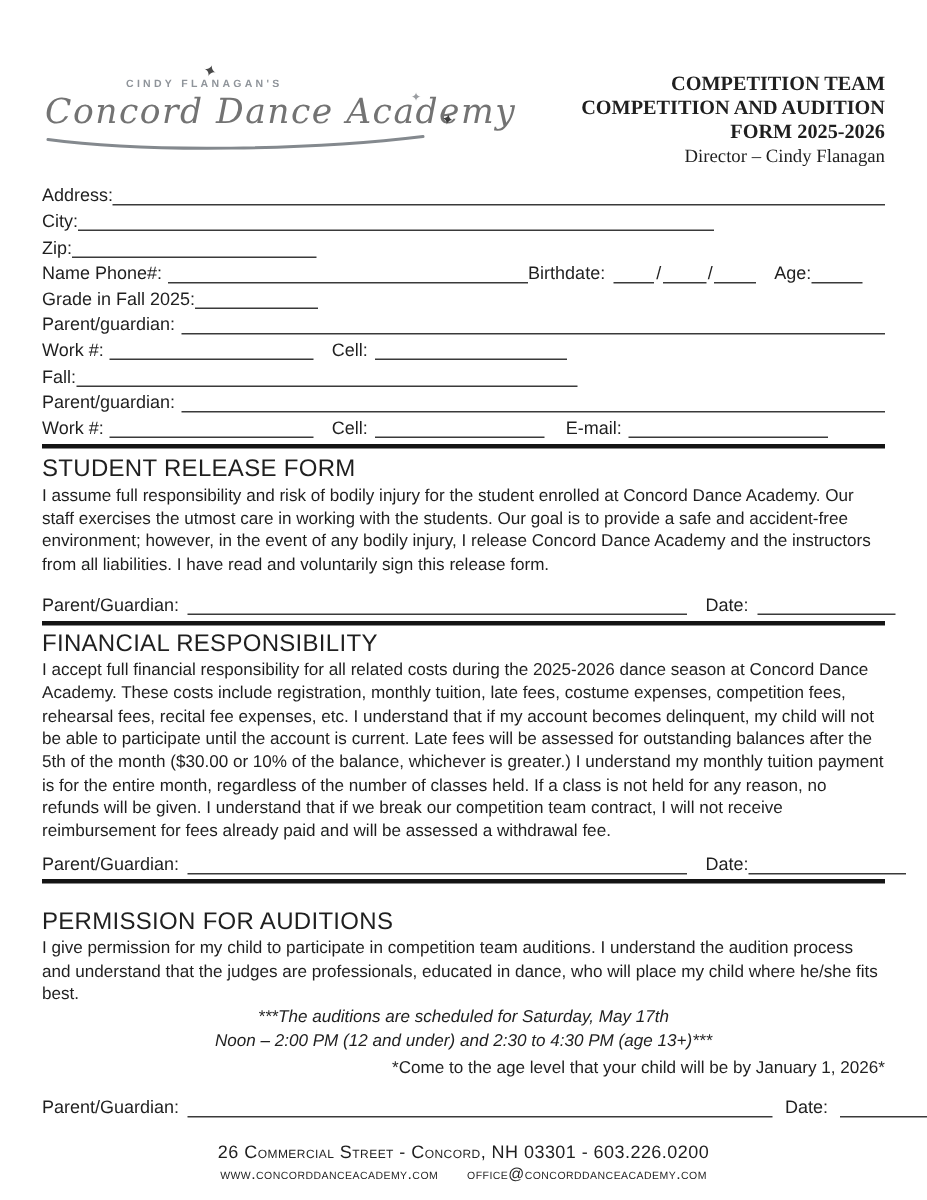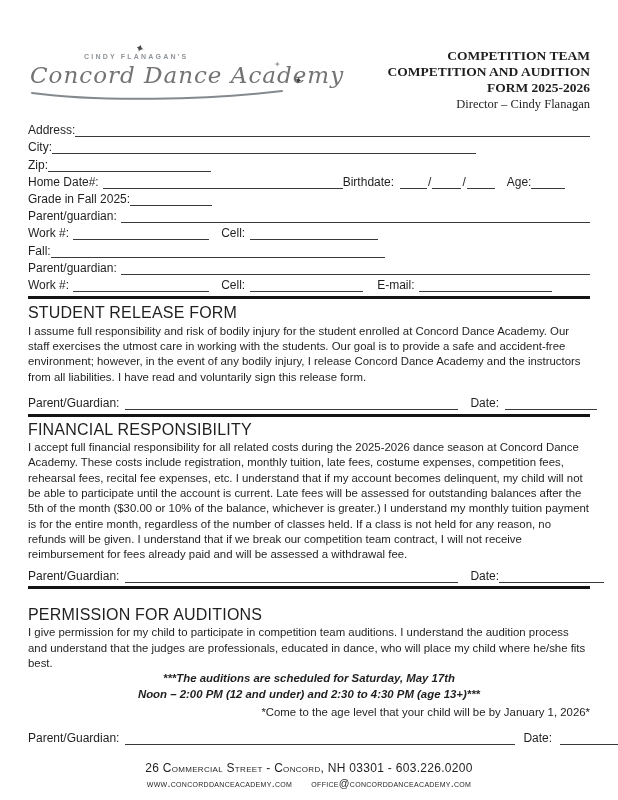--- a/index.html
+++ b/index.html
@@ -27,21 +27,21 @@
   .fl{flex:0 0 auto;line-height:14px;}
   .ln{border-bottom:1.2px solid #3a3a3a;height:13px;flex:0 0 auto;}
   .grow{flex:1 1 auto;}
   .slash{line-height:14px;padding:0 1px;}
   
   .rule{height:3px;background:#141414;margin:4px 28px 0 28px;}
   .sec{margin:0 28px;}
   .sec-h{margin-top:7px;font-size:16px;line-height:13px;
          text-underline-offset:2px;letter-spacing:.2px;}
   .sec-p{margin-top:5px;font-size:11.4px;line-height:15.3px;}
-  .center-b{font-size:11.4px;line-height:15.3px;font-weight:bold;font-style:italic;text-align:center;}
+  .center-b{font-size:11.4px;line-height:15.3px;font-weight:normal;font-style:italic;text-align:center;}
   .center-n{margin-top:3px;font-size:11.4px;line-height:15.3px;text-align:right;}
   .signrow{display:flex;align-items:flex-end;height:16px;font-size:12px;margin-top:9px;white-space:nowrap;}
   
   .footer{margin-top:16px;text-align:center;font-variant:small-caps;}
   .f1{font-size:12px;line-height:15px;letter-spacing:.3px;}
   .f2{font-size:10.5px;line-height:14px;letter-spacing:.3px;}
   .f2 span{margin:0 8px;}
 </style>
 </head>
 <body>
@@ -74,21 +74,21 @@
     </div>
     <div class="frow">
       <span class="fl">City:</span>
       <span class="ln" style="width:424px"></span>
     </div>
     <div class="frow">
       <span class="fl">Zip:</span>
       <span class="ln" style="width:163px"></span>
     </div>
     <div class="frow">
-      <span class="fl">Home Date#:</span>
+      <span class="fl">Name Phone#:</span>
       <span class="ln" style="width:240px;margin-left:4px"></span>
       <span class="fl" style="">Birthdate:</span>
       <span class="ln" style="width:27px;margin-left:6px"></span>
       <span class="slash">/</span>
       <span class="ln" style="width:29px"></span>
       <span class="slash">/</span>
       <span class="ln" style="width:28px"></span>
       <span class="fl" style="margin-left:12px">Age:</span>
       <span class="ln" style="width:34px"></span>
     </div>

